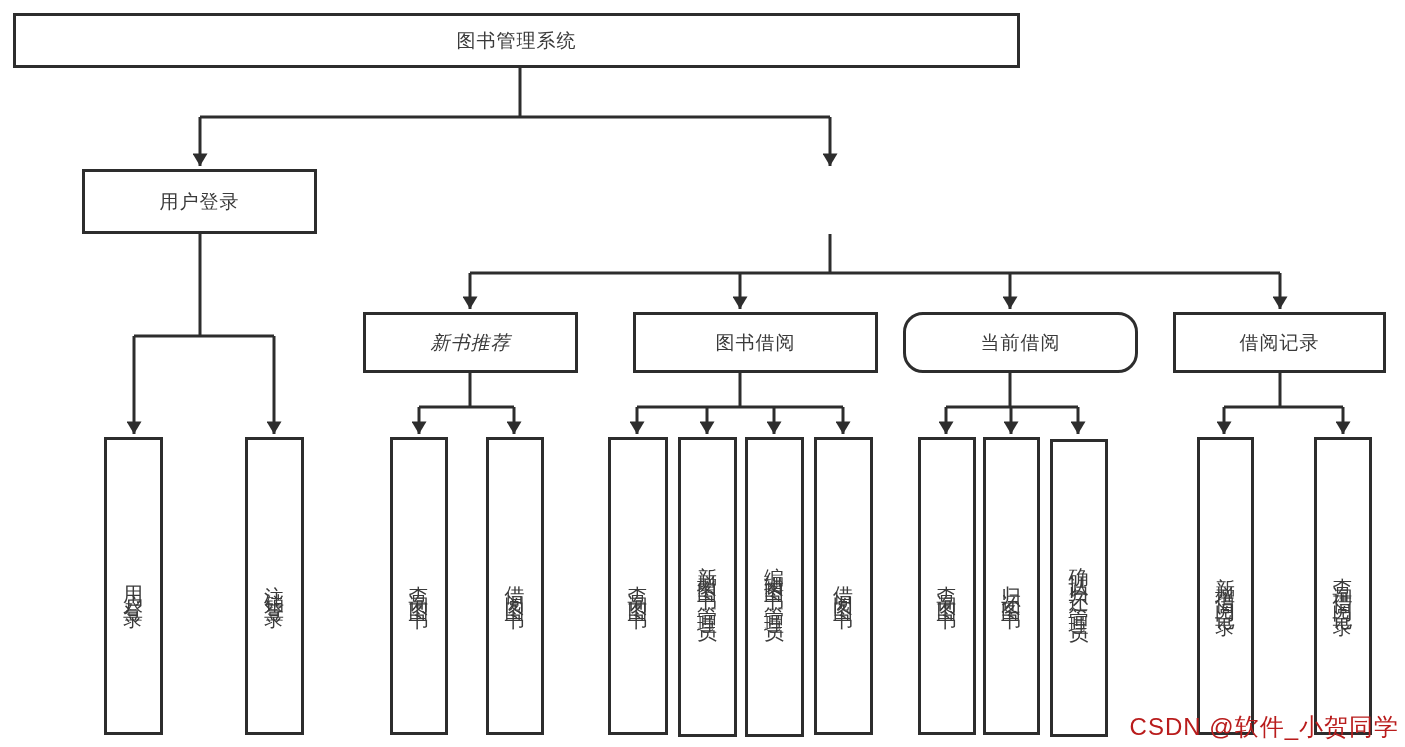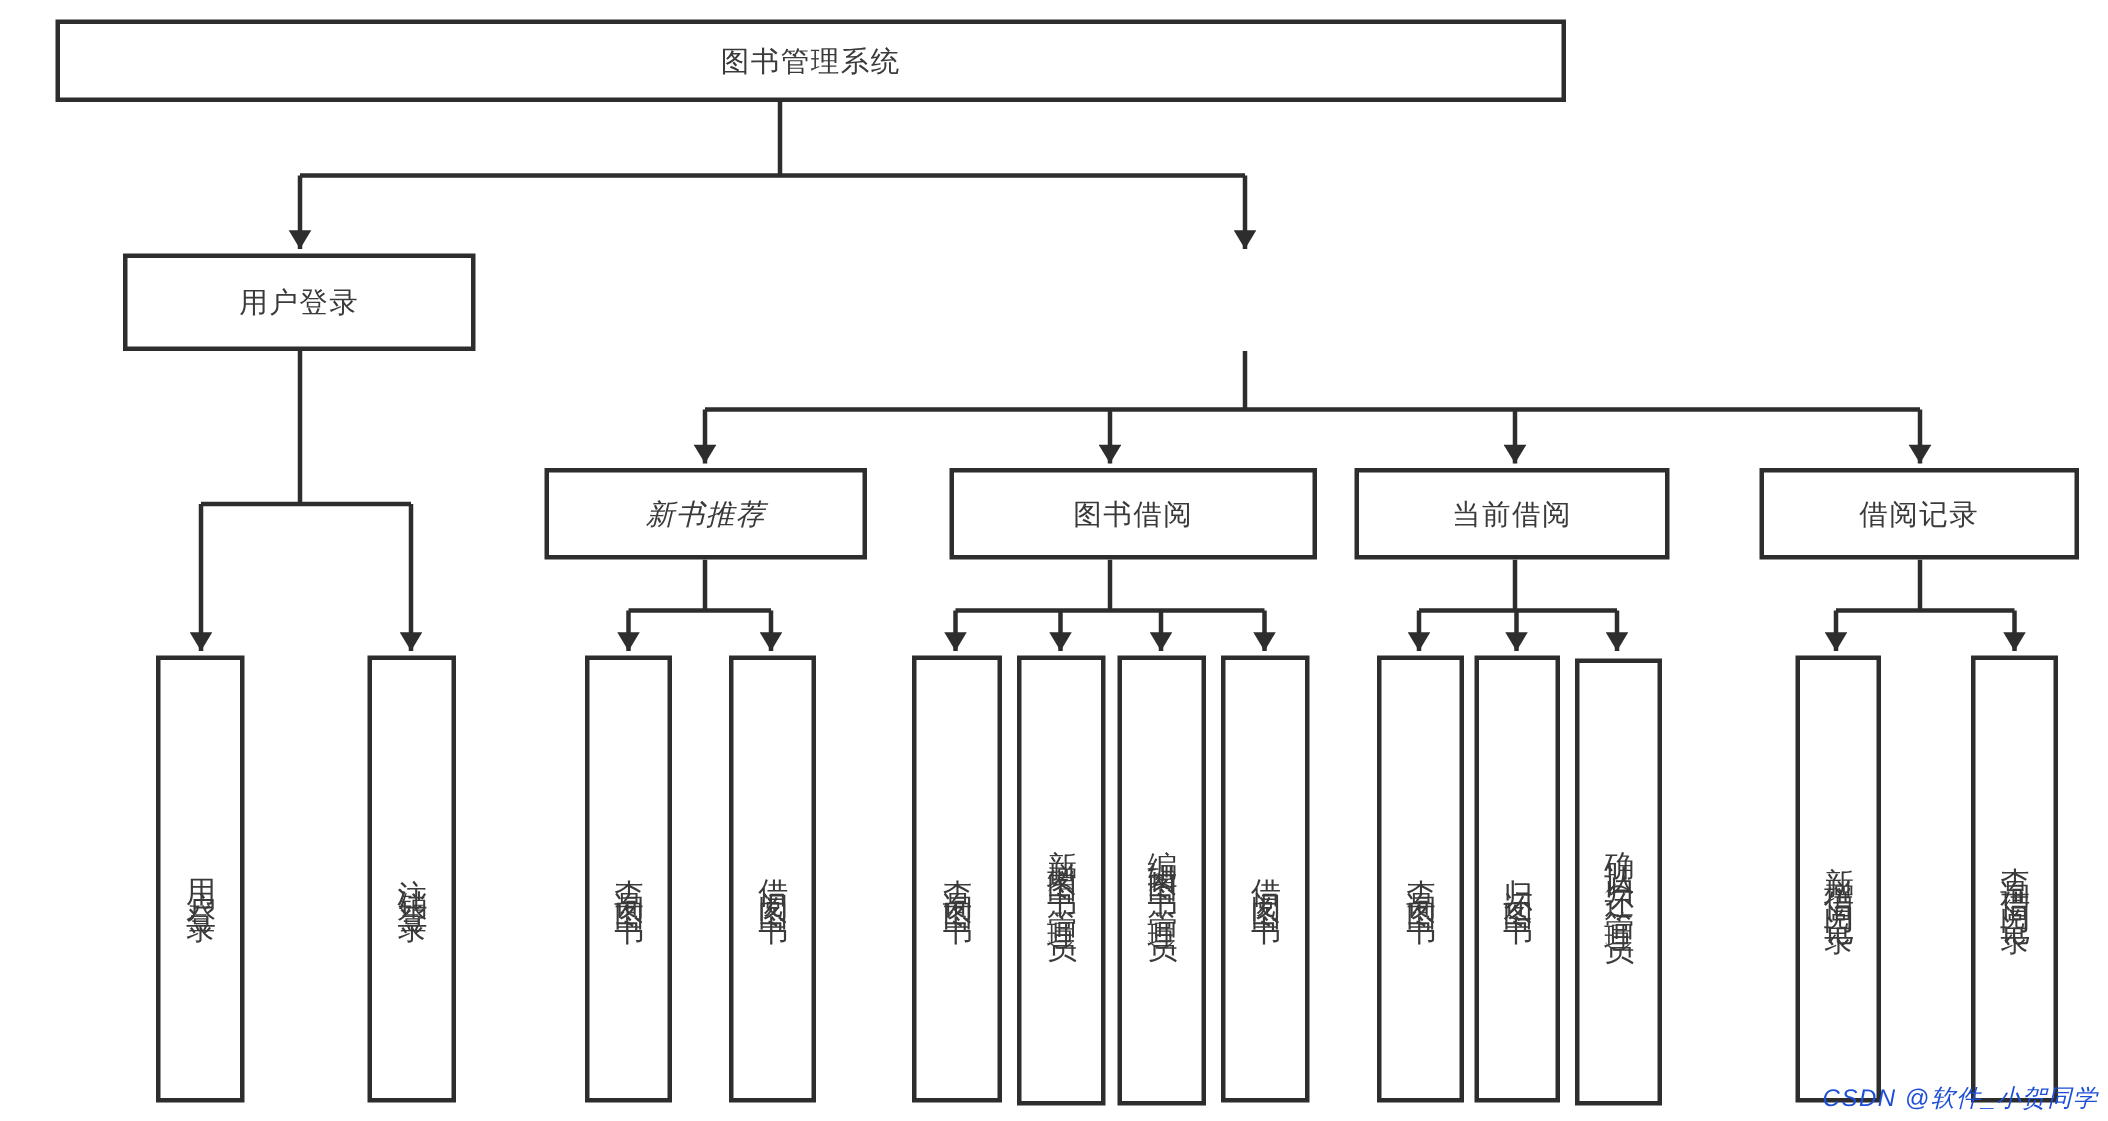--- a/index.html
+++ b/index.html
@@ -12,22 +12,22 @@
     position:absolute; background:#ffffff; border:3px solid #2d2d2d;
     box-sizing:border-box; display:flex; align-items:center; justify-content:center;
     color:#3a3a3a;
   }
   .box.h { font-size:19px; letter-spacing:1px; white-space:nowrap; }
   .box.v {
     writing-mode:vertical-rl; text-orientation:mixed;
     font-size:20px; letter-spacing:8px; line-height:1;
   }
   .watermark {
-    position:absolute; right:6px; bottom:4px; font-size:16px;
-    color:#1d4ed8; letter-spacing:1px; white-space:nowrap;font-style:italic;
+    position:absolute; right:6px; bottom:4px; font-size:24px;
+    color:#b91c1c; letter-spacing:1px; white-space:nowrap;
   }
 </style>
 </head>
 <body>
 
 <div class="canvas">
 
   <svg class="connectors" viewBox="0 0 1405 747" xmlns="http://www.w3.org/2000/svg">
     <defs>
       <marker id="arrow" viewBox="0 0 10 12" refX="10" refY="6" markerUnits="userSpaceOnUse" markerWidth="19" markerHeight="15" orient="auto">
@@ -71,27 +71,27 @@
       <path d="M1011 407 V434" marker-end="url(#arrow)"></path>
       <path d="M1078 407 V434" marker-end="url(#arrow)"></path>
 
       <path d="M1280 373 V407"></path>
       <path d="M1224 407 H1343"></path>
       <path d="M1224 407 V434" marker-end="url(#arrow)"></path>
       <path d="M1343 407 V434" marker-end="url(#arrow)"></path>
     </g>
   </svg>
 
-  <div class="box h" style="left:13px; top:13px; width:1007px; height:55px;margin-left:24px;">图书管理系统</div>
+  <div class="box h" style="left:13px; top:13px; width:1007px; height:55px;">图书管理系统</div>
 
   <div class="box h" style="left:82px; top:169px; width:235px; height:65px;">用户登录</div>
 
   <div class="box h" style="left:363px; top:312px; width:215px; height:61px;font-style:italic;">新书推荐</div>
   <div class="box h" style="left:633px; top:312px; width:245px; height:61px;">图书借阅</div>
-  <div class="box h" style="left:903px; top:312px; width:210px; height:61px;">当前借阅</div>
+  <div class="box h" style="left:903px; top:312px; width:235px; height:61px;border-radius:20px;">当前借阅</div>
   <div class="box h" style="left:1173px; top:312px; width:213px; height:61px;">借阅记录</div>
 
   <div class="box v" style="left:104px; top:437px; width:59px; height:298px;">用户登录</div>
   <div class="box v" style="left:245px; top:437px; width:59px; height:298px;">注销登录</div>
 
   <div class="box v" style="left:390px; top:437px; width:58px; height:298px;">查询图书</div>
   <div class="box v" style="left:486px; top:437px; width:58px; height:298px;">借阅图书</div>
 
   <div class="box v" style="left:608px; top:437px; width:60px; height:298px;">查询图书</div>
   <div class="box v" style="left:678px; top:437px; width:59px; height:300px;">新增图书（管理员）</div>

